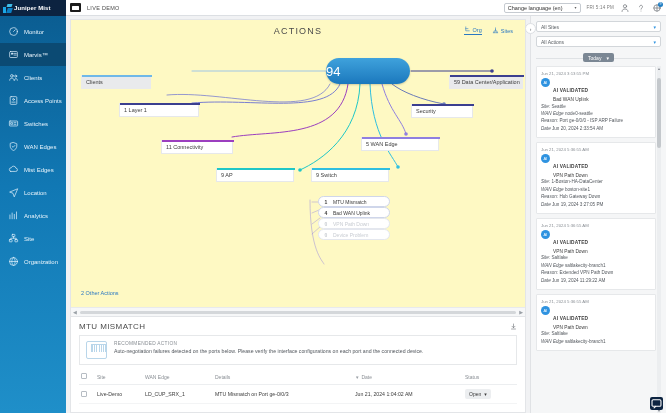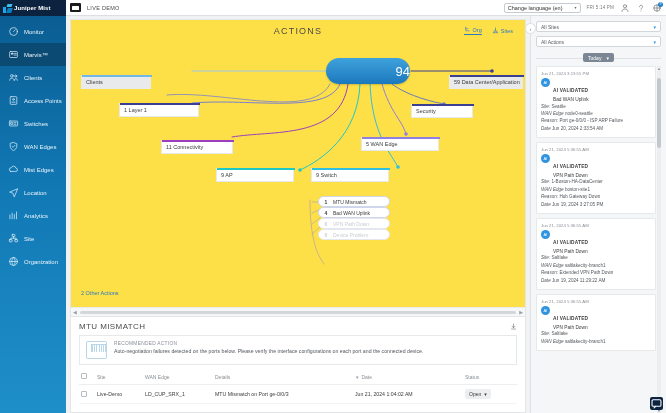--- a/index.html
+++ b/index.html
@@ -73,39 +73,39 @@
     width: 5px; height: 5px; border-radius: 50%;
     display: flex; align-items: center; justify-content: center;
   }
 
   
   .body-split { flex: 1; display: flex; min-height: 0; }
   .content { flex: 1; min-width: 0; display: flex; flex-direction: column; padding: 3px 4px 0 4px; }
 
   
   .actions-card {
-    background: #fde047; border: 1px solid #e3e5e8; position: relative;
+    background: #fef9c3; border: 1px solid #e3e5e8; position: relative;
     height: 298px; overflow: hidden;
   }
   .actions-title {
     position: absolute; left: 0; right: 0; top: 6px; text-align: center;
     font-size: 9px; color: #4a4a4a; letter-spacing: 1.2px;
   }
   .scope-toggle {
     position: absolute; right: 12px; top: 6px; display: flex; gap: 10px; align-items: center;
   }
   .scope { display: flex; align-items: center; gap: 2px; font-size: 5.5px; color: #2a78c2; cursor: pointer; }
   .scope.active { border-bottom: 1px solid #2a78c2; padding-bottom: 1px; }
   .scope svg { width: 7px; height: 7px; display: block; }
 
   .hub {
     position: absolute; left: 255px; top: 38px;
     width: 84px; height: 26px; border-radius: 13px;
     background: linear-gradient(180deg,#3fa2dc 0%,#1b78bd 100%);
-    color: #fff; font-size: 13px; display: flex; align-items: center; justify-content: flex-end;
+    color: #fff; font-size: 13px; display: flex; align-items: center; justify-content: flex-start;
     box-shadow: 0 1px 2px rgba(0,0,0,.18);
   }
 
   .node {
     position: absolute; background: #fff; border: 1px solid #e6e8ea;
     font-size: 5.5px; color: #3c3c3c; padding: 3px 4px 3px 4px;
     white-space: nowrap;
   }
   .node .bar { position: absolute; left: 0; top: -1px; height: 1.5px; }
   .node.gray { background: #e9eaec; border-color: #e9eaec; }

